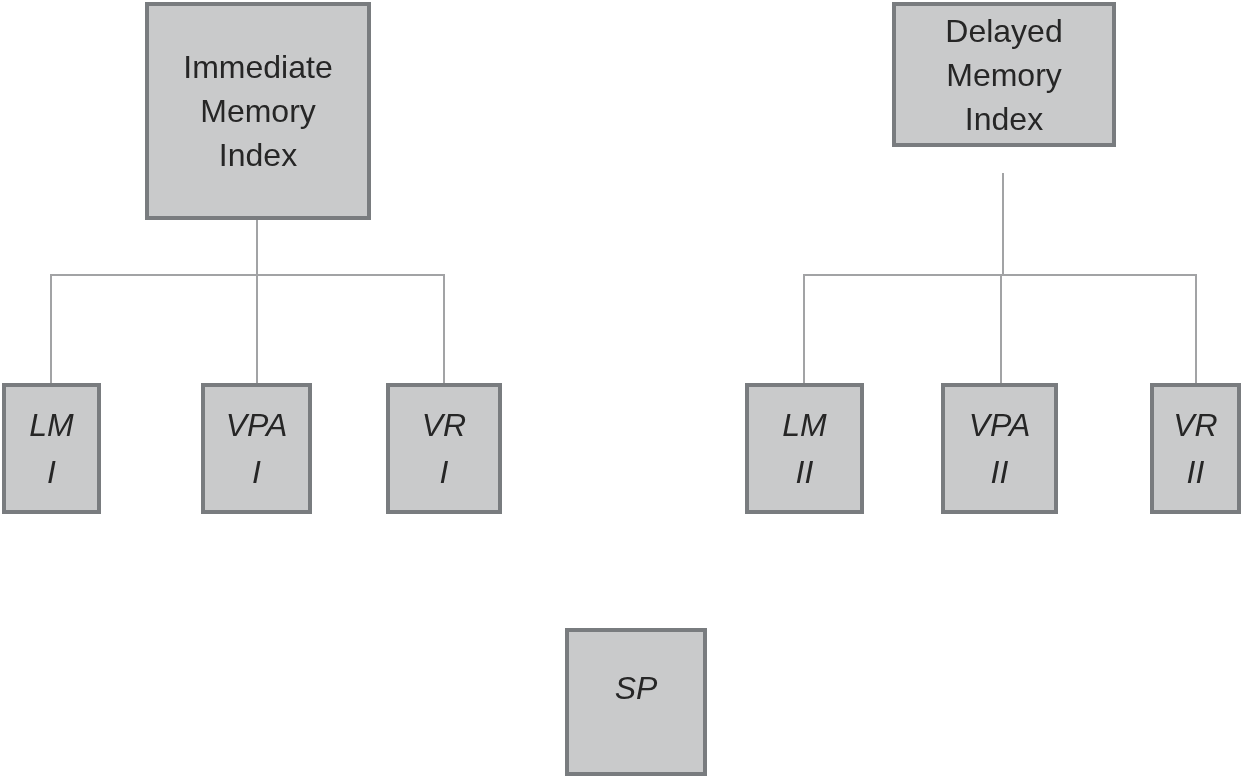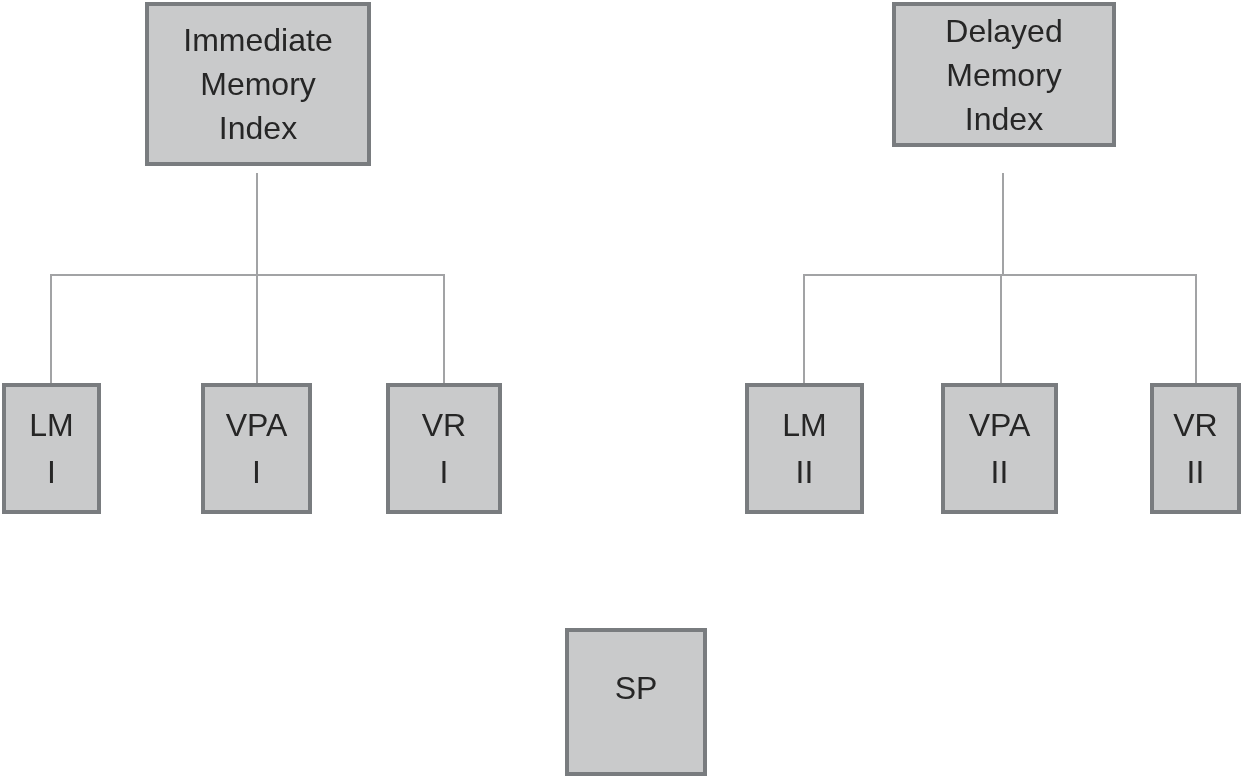--- a/index.html
+++ b/index.html
@@ -28,24 +28,24 @@
     color: var(--text);
     display: flex;
     flex-direction: column;
     align-items: center;
     justify-content: center;
     text-align: center;
     font-size: 32px;
   }
   .node .ln { display: block; }
   .node.parent .ln { line-height: 44px; }
-  .node.child .ln  { line-height: 47px; }
+  .node.child .ln  { line-height: 47px; font-style: italic; }
 
   
-  #n-immediate { left: 145px; top: 2px;  width: 226px; height: 164px; }
+  #n-immediate { left: 145px; top: 2px;  width: 226px; height: 218px; }
   #n-delayed   { left: 892px; top: 2px;  width: 224px; height: 145px; text-align: right; }
 
   
   #n-lm1  { left: 2px;   top: 383px; width: 99px;  height: 131px; }
   #n-vpa1 { left: 201px; top: 383px; width: 111px; height: 131px; }
   #n-vr1  { left: 386px; top: 383px; width: 116px; height: 131px; }
 
   
   #n-lm2  { left: 745px;  top: 383px; width: 119px; height: 131px; }
   #n-vpa2 { left: 941px;  top: 383px; width: 117px; height: 131px; }

